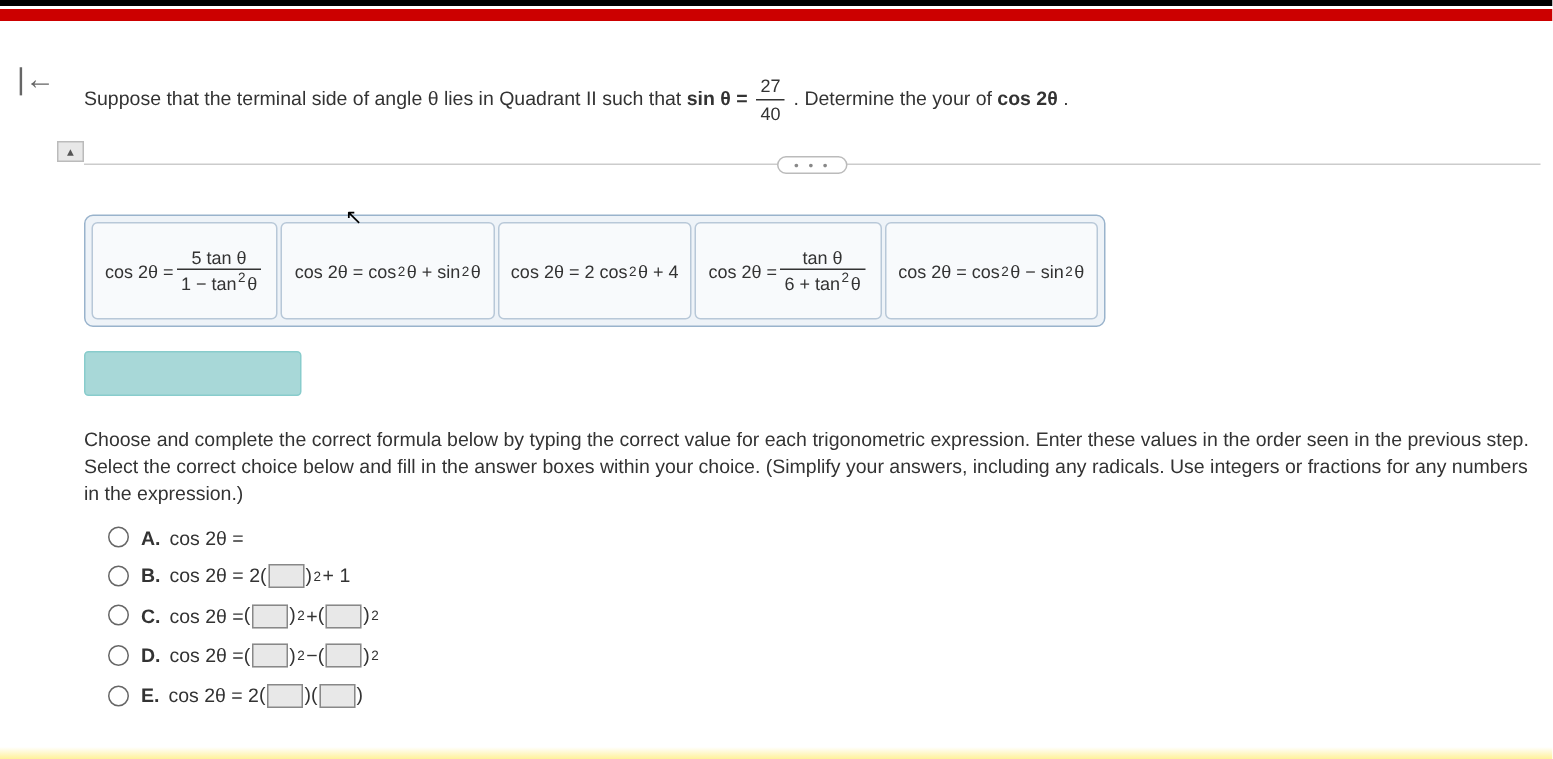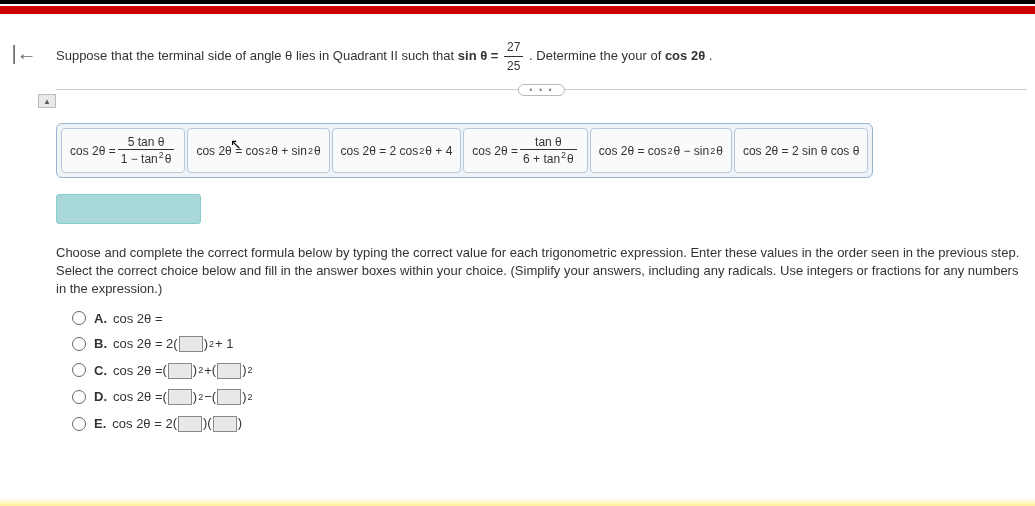--- a/index.html
+++ b/index.html
@@ -5,21 +5,21 @@
 * { box-sizing: border-box; margin: 0; padding: 0; }
 body { font-family: Arial, Helvetica, sans-serif; font-size: 13px; color: #333; background: #fff; width: 1035px; height: 506px; overflow: hidden; position: relative; }
 .topbar-red { background: #c00; height: 8px; width: 100%; }
 .topbar-black { background: #000; height: 4px; width: 100%; margin-bottom: 2px;}
 .main { display: flex; }
 .leftcol { width: 48px; flex-shrink: 0; padding-top: 28px; text-align: center; }
 .back-icon { font-size: 20px; color: #666; cursor: pointer; display: inline-block; }
 .content { flex: 1; padding: 24px 8px 0 8px; position: relative; }
 .scroll-btn { position: absolute; left: -10px; top: 80px; width: 18px; height: 14px; background: #e8e8e8; border: 1px solid #bbb; font-size: 9px; text-align: center; line-height: 12px; color: #555; cursor: pointer; }
 .problem-text { margin-bottom: 6px; line-height: 1.5; }
-.frac { display: inline-block; vertical-align: middle; text-align: center; font-size: 12px; margin: 0 2px; }
+.frac { display: inline-block; vertical-align: middle; text-align: center; font-size: 12px; margin: 10px 2px; }
 .frac .num { display: block; border-bottom: 1px solid #333; padding: 0 3px; }
 .frac .den { display: block; padding: 0 3px; }
 b { font-weight: bold; }
 .divider-area { text-align: center; margin: 14px 0 18px 0; position: relative; }
 .divider-line { border-top: 1px solid #ccc; width: 100%; }
 .divider-cap { display: inline-block; background: #fff; border: 1px solid #bbb; border-radius: 10px; padding: 0 10px; font-size: 9px; letter-spacing: 2px; color: #888; position: relative; top: -9px; }
 .section-text { margin-bottom: 12px; }
 .drag-strip { display: flex; gap: 2px; border: 1px solid #99b3cc; background: #eef3f8; border-radius: 6px; padding: 4px; margin-bottom: 16px; width: fit-content; }
 .tile { background: #f8fafc; border: 1px solid #b8c8d8; border-radius: 4px; padding: 6px 8px; font-size: 12px; display: flex; align-items: center; white-space: nowrap; cursor: move; }
 .sup { font-size: 9px; vertical-align: super; margin: 0 1px; }
@@ -47,21 +47,21 @@
   </div>
 
   <div class="content">
     <div class="scroll-btn">▴</div>
 
     <div class="problem-text">
       <span>Suppose that the terminal side of angle θ lies in Quadrant II such that </span>
       <b>sin θ = </b>
       <span class="frac">
         <span class="num">27</span>
-        <span class="den">25</span>
+        <span class="den">40</span>
       </span>
       <span>. Determine the your of </span>
       <b>cos 2θ</b>
       <span>.</span>
     </div>
 
     <div class="divider-area">
       <div class="divider-line"></div>
       <span class="divider-cap">• • •</span>
     </div>
@@ -99,23 +99,20 @@
             <span>6 + tan</span><span class="sup">2</span><span>θ</span>
           </span>
         </span>
       </div>
       <div class="tile">
         <span>cos 2θ = cos</span>
           <span class="sup">2</span>
           <span>θ − sin</span>
           <span class="sup">2</span>
           <span>θ</span>
-      </div>
-      <div class="tile">
-        <span>cos 2θ = 2 sin θ cos θ</span>
       </div>
     </div>
 
 
     <div class="dropzone"></div>
 
     <div class="section-text" style="line-height:1.4;">Choose and complete the correct formula below by typing the correct value for each trigonometric expression. Enter these values in the order seen in the previous step. Select the correct choice below and fill in the answer boxes within your choice. (Simplify your answers, including any radicals. Use integers or fractions for any numbers in the expression.)</div>
 
     <div class="choices">
 

